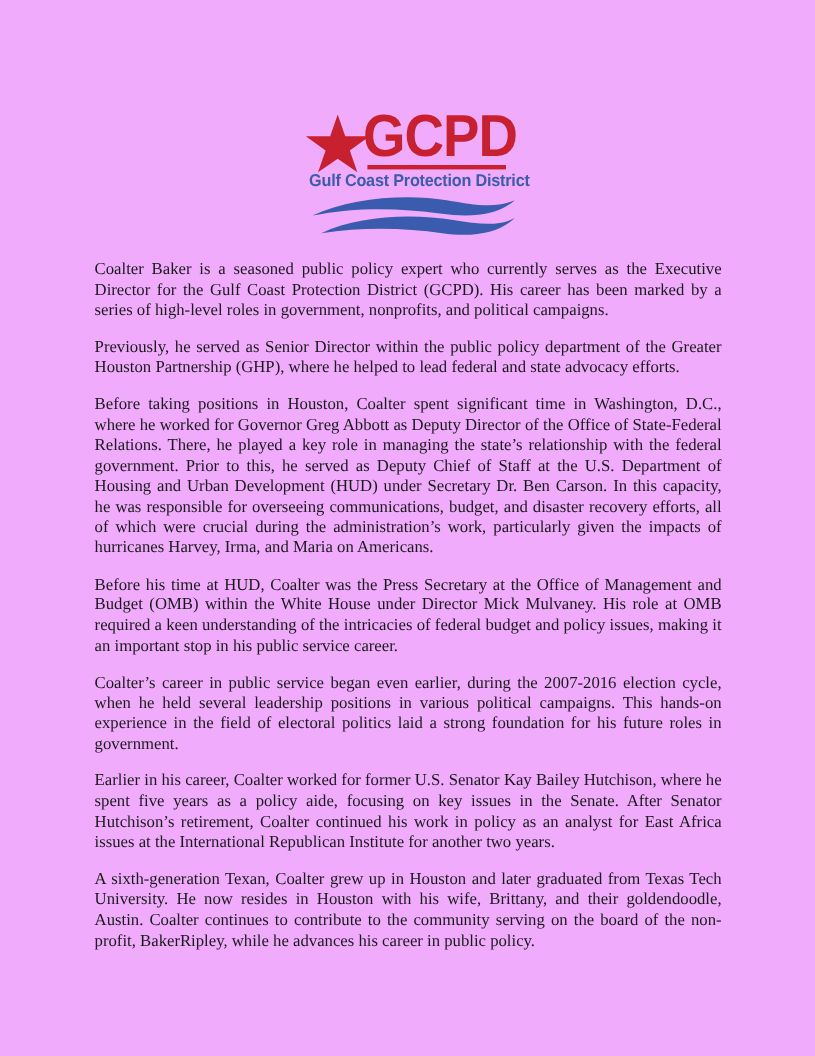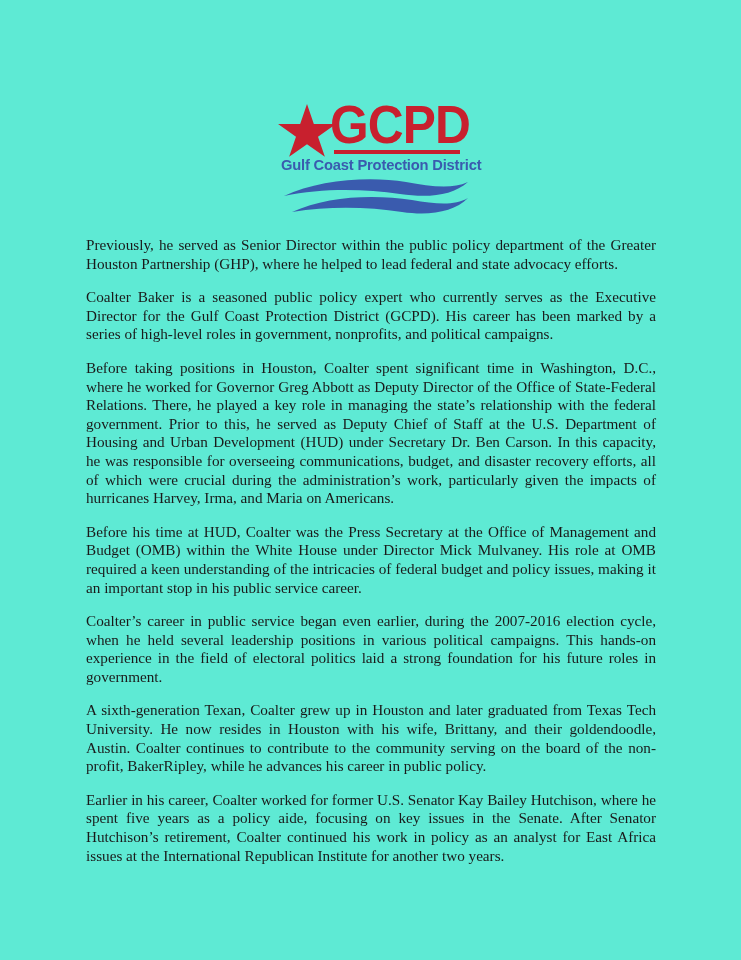--- a/index.html
+++ b/index.html
@@ -4,21 +4,21 @@
 <style>
   html, body {
     margin: 0;
     padding: 0;
     background: #ffffff;
   }
   .page {
     position: relative;
     width: 741px;
     height: 960px;
-    background: #5eead4;
+    background: #f0abfc;
     margin: 0 auto;
     overflow: hidden;
     font-family: "Liberation Serif", "DejaVu Serif", serif;
   }
 
   
   .logo-block {
     position: absolute;
     left: 276px;
     top: 100px;
@@ -116,22 +116,22 @@
     <div class="logo-subtitle">Gulf Coast Protection District</div>
     <span class="logo-waves">
       <svg viewBox="0 0 192 46" width="192" height="46" aria-hidden="true">
         <path d="M6 22 C40 6, 90 2, 128 8 C152 12, 172 16, 190 8 C174 22, 150 24, 122 20 C86 15, 44 14, 6 22 Z" fill="#3A5BAE"></path>
         <path d="M14 38 C48 22, 96 20, 134 26 C158 30, 176 32, 190 24 C176 38, 152 42, 124 38 C90 33, 52 32, 14 38 Z" fill="#3A5BAE"></path>
       </svg>
     </span>
   </div>
 
   <div class="body-text">
+    <p>Coalter Baker is a seasoned public policy expert who currently serves as the Executive Director for the Gulf Coast Protection District (GCPD). His career has been marked by a series of high-level roles in government, nonprofits, and political campaigns.</p>
     <p>Previously, he served as Senior Director within the public policy department of the Greater Houston Partnership (GHP), where he helped to lead federal and state advocacy efforts.</p>
-    <p>Coalter Baker is a seasoned public policy expert who currently serves as the Executive Director for the Gulf Coast Protection District (GCPD). His career has been marked by a series of high-level roles in government, nonprofits, and political campaigns.</p>
     <p>Before taking positions in Houston, Coalter spent significant time in Washington, D.C., where he worked for Governor Greg Abbott as Deputy Director of the Office of State-Federal Relations. There, he played a key role in managing the state’s relationship with the federal government. Prior to this, he served as Deputy Chief of Staff at the U.S. Department of Housing and Urban Development (HUD) under Secretary Dr. Ben Carson. In this capacity, he was responsible for overseeing communications, budget, and disaster recovery efforts, all of which were crucial during the administration’s work, particularly given the impacts of hurricanes Harvey, Irma, and Maria on Americans.</p>
     <p>Before his time at HUD, Coalter was the Press Secretary at the Office of Management and Budget (OMB) within the White House under Director Mick Mulvaney. His role at OMB required a keen understanding of the intricacies of federal budget and policy issues, making it an important stop in his public service career.</p>
     <p>Coalter’s career in public service began even earlier, during the 2007-2016 election cycle, when he held several leadership positions in various political campaigns. This hands-on experience in the field of electoral politics laid a strong foundation for his future roles in government.</p>
+    <p>Earlier in his career, Coalter worked for former U.S. Senator Kay Bailey Hutchison, where he spent five years as a policy aide, focusing on key issues in the Senate. After Senator Hutchison’s retirement, Coalter continued his work in policy as an analyst for East Africa issues at the International Republican Institute for another two years.</p>
     <p>A sixth-generation Texan, Coalter grew up in Houston and later graduated from Texas Tech University. He now resides in Houston with his wife, Brittany, and their goldendoodle, Austin. Coalter continues to contribute to the community serving on the board of the non-profit, BakerRipley, while he advances his career in public policy.</p>
-    <p>Earlier in his career, Coalter worked for former U.S. Senator Kay Bailey Hutchison, where he spent five years as a policy aide, focusing on key issues in the Senate. After Senator Hutchison’s retirement, Coalter continued his work in policy as an analyst for East Africa issues at the International Republican Institute for another two years.</p>
   </div>
 
 </div>
 
 </body></html>

